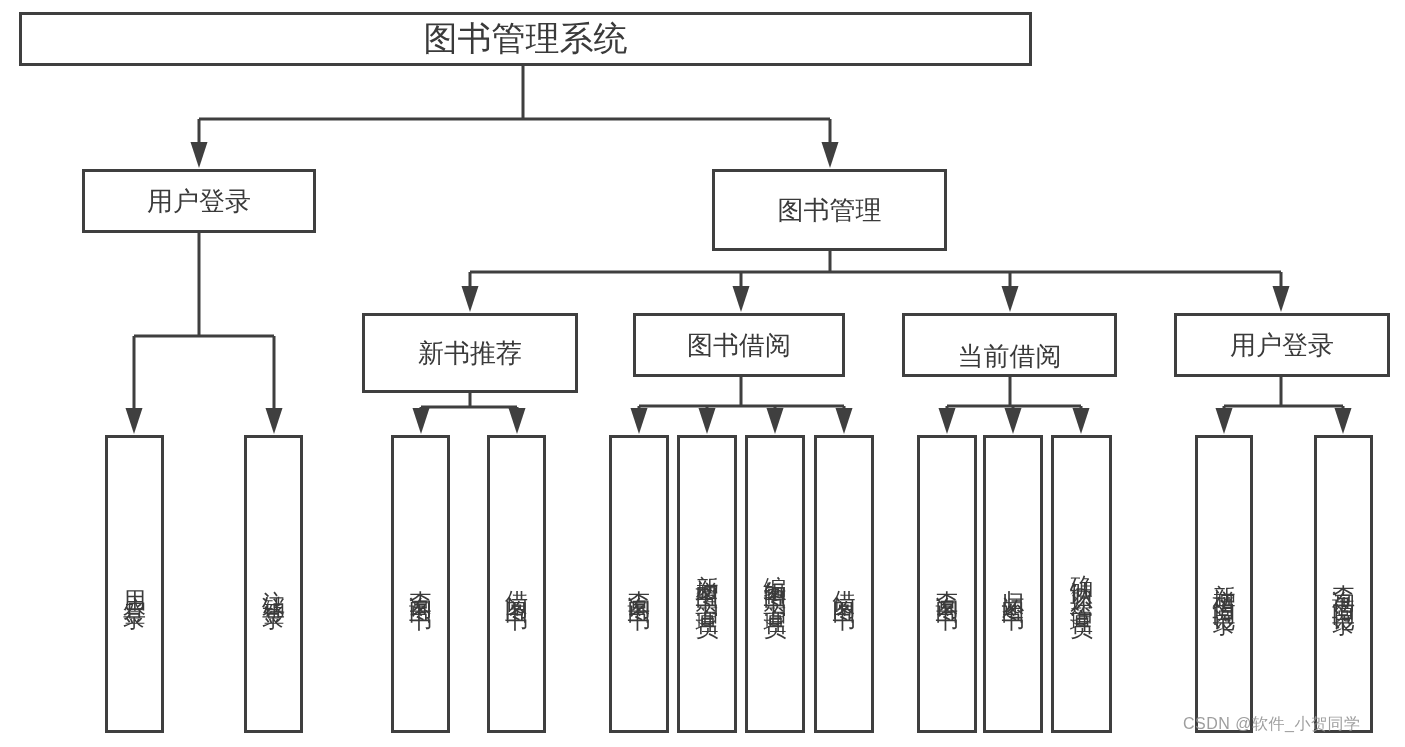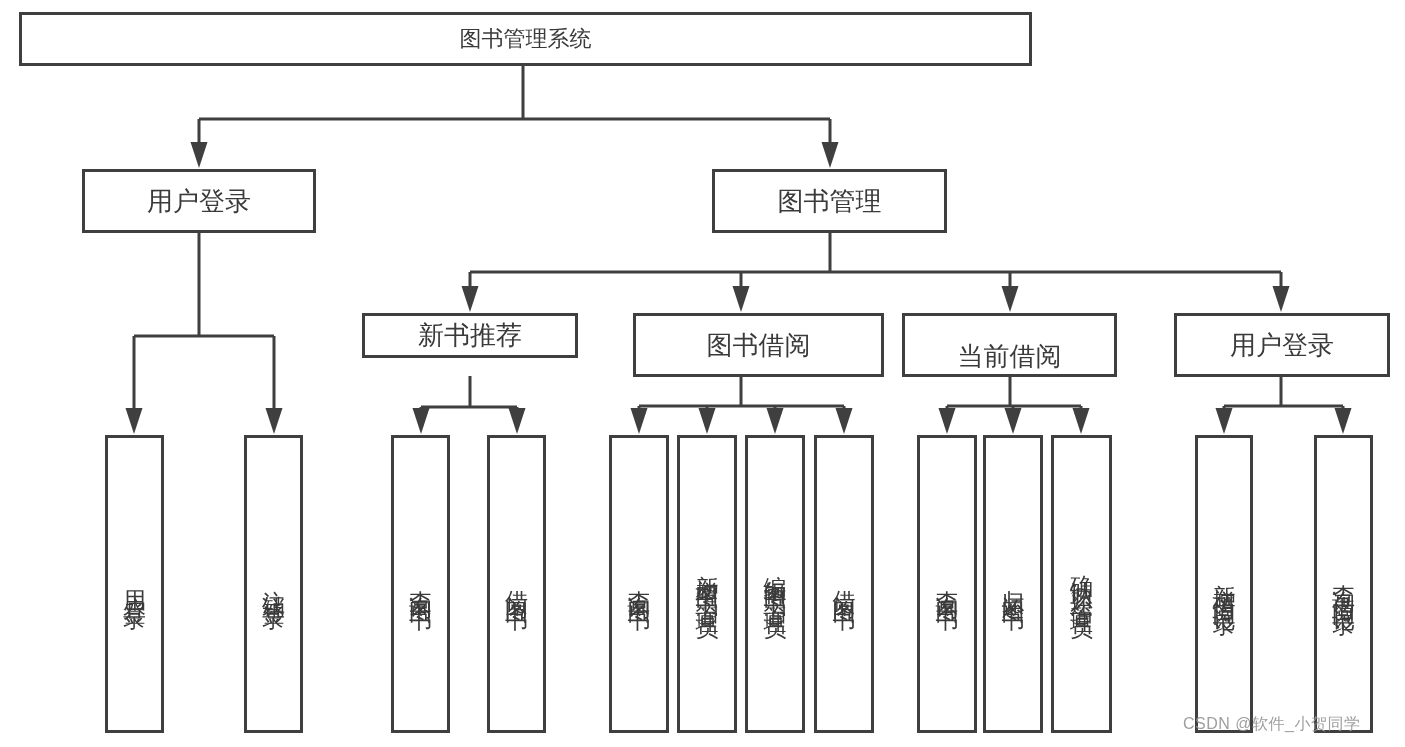--- a/index.html
+++ b/index.html
@@ -13,21 +13,21 @@
   }
   .connectors{position:absolute;left:0;top:0;width:1405px;height:747px;}
   .connectors path{stroke:#3f3f3f;stroke-width:3;fill:none;}
   .connectors polygon{fill:#3f3f3f;stroke:none;}
   .node{
     position:absolute;box-sizing:border-box;
     background:#ffffff;border:3px solid #3f3f3f;
     display:flex;align-items:center;justify-content:center;
     text-align:center;
   }
-  .node.root{font-size:22px;}
+  .node.root{font-size:34px;}
   .node.branch{font-size:26px;}
   .node.leaf{font-size:23px;}
   .node.leaf .vlabel{
     writing-mode:vertical-rl;
     text-orientation:mixed;
     letter-spacing:6px;
     line-height:1;
     white-space:nowrap;
   }
   .watermark{
@@ -88,28 +88,28 @@
     </g>
   </svg>
 
   <div class="node root" style="left:19px;top:12px;width:1013px;height:54px;">
     <span>图书管理系统</span>
   </div>
 
   <div class="node branch" style="left:82px;top:169px;width:234px;height:64px;">
     <span>用户登录</span>
   </div>
-  <div class="node branch" style="left:712px;top:169px;width:235px;height:64px;">
+  <div class="node branch" style="left:712px;top:169px;width:235px;height:82px;">
     <span>图书管理</span>
   </div>
 
-  <div class="node branch" style="left:362px;top:313px;width:216px;height:45px;">
+  <div class="node branch" style="left:362px;top:313px;width:216px;height:80px;">
     <span>新书推荐</span>
   </div>
-  <div class="node branch" style="left:633px;top:313px;width:251px;height:64px;">
+  <div class="node branch" style="left:633px;top:313px;width:212px;height:64px;">
     <span>图书借阅</span>
   </div>
   <div class="node branch" style="left:902px;top:313px;width:215px;height:64px;align-items:flex-end;">
     <span>当前借阅</span>
   </div>
   <div class="node branch" style="left:1174px;top:313px;width:216px;height:64px;">
     <span>用户登录</span>
   </div>
 
   <div class="node leaf" style="left:105px;top:435px;width:59px;height:298px;">

